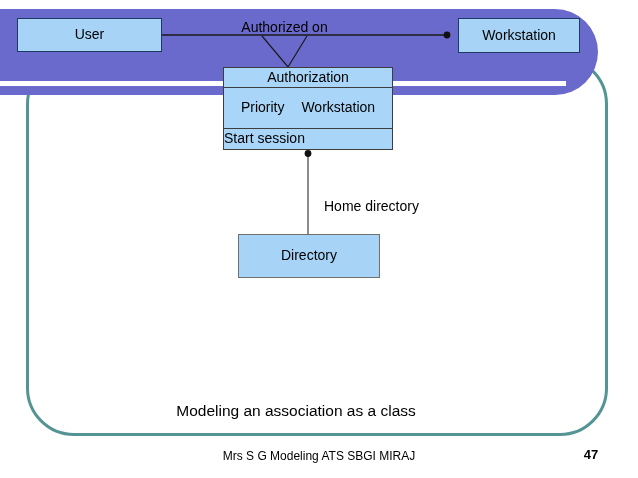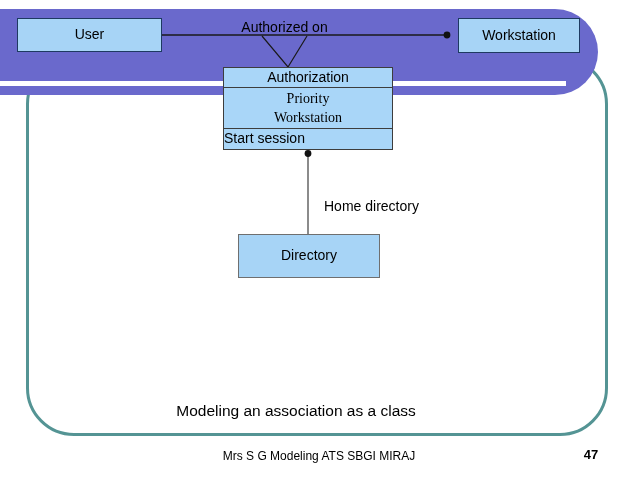--- a/index.html
+++ b/index.html
@@ -56,21 +56,21 @@
     background: #a9d6f8; border: 1.2px solid #3d3d3d;
     z-index: 4; box-sizing: border-box;
     display: flex; flex-direction: column;
     font-size: 14px; line-height: 1.1;
   }
   .auth-name {
     height: 19px; display: flex; align-items: center; justify-content: center;
   }
   .auth-attrs {
     height: 40px; border-top: 1px solid #3d3d3d;
-    display: flex; flex-direction: column; align-items: center; justify-content: space-evenly; font-family: Liberation Serif, serif;
+    display: flex; flex-direction: row; align-items: center; justify-content: space-evenly;
   }
   .auth-ops {
     flex: 1; border-top: 1px solid #3d3d3d;
     display: flex; align-items: center; justify-content: flex-start;
   }
 
   .float-label {
     position: absolute; z-index: 4; font-size: 14px; white-space: nowrap;
   }
   .assoc-label { left: 212px; top: 19px; width: 145px; text-align: center; }

